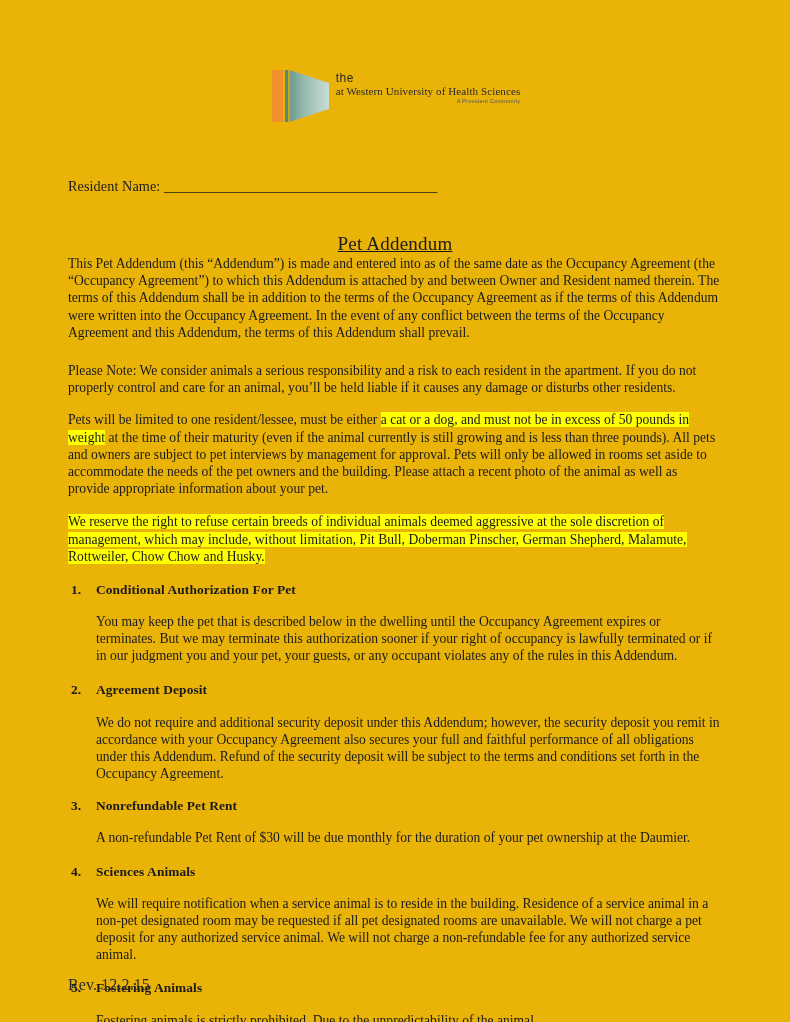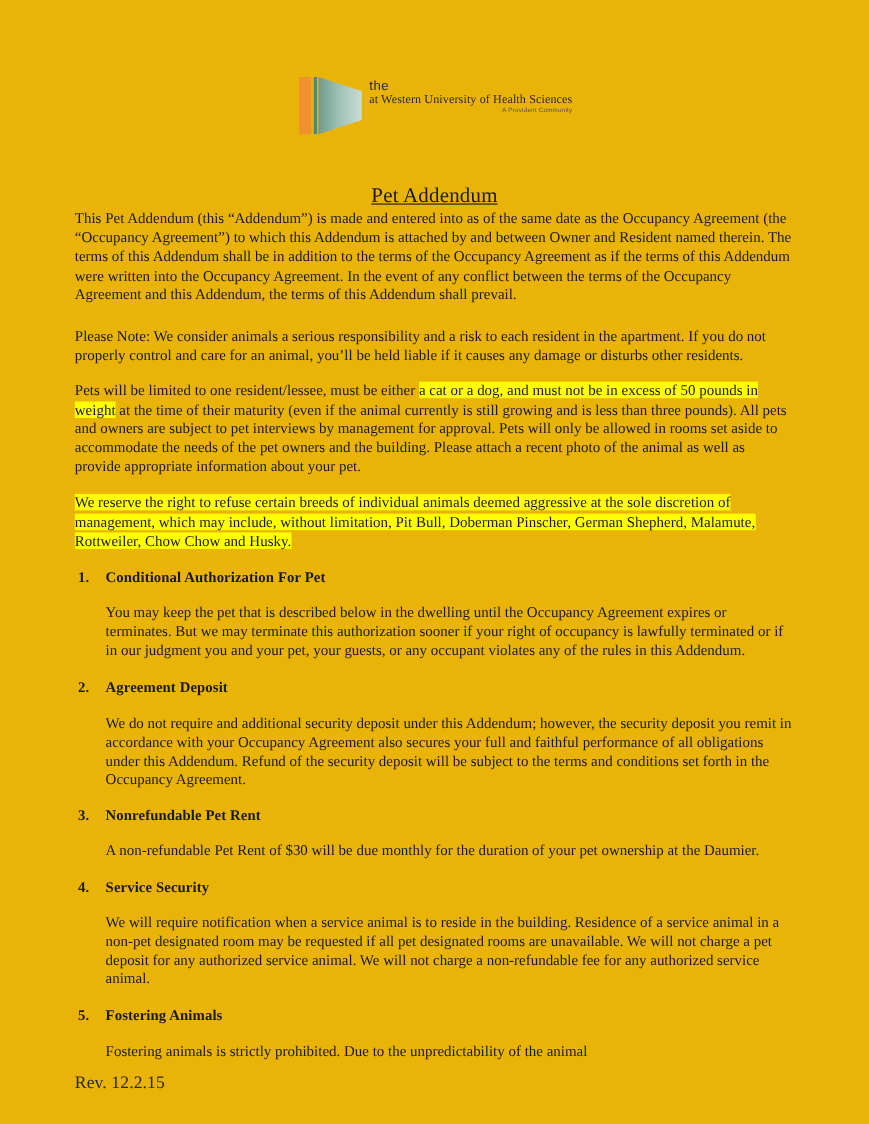--- a/index.html
+++ b/index.html
@@ -185,20 +185,24 @@
         </svg>
       </div>
       <div class="logo-type">
         <div class="logo-the">the</div>
         <div class="logo-sub">at Western University of Health Sciences</div>
         <div class="logo-tag">A Provident Community</div>
       </div>
     </div>
   </div>
 
+  <div class="resident-line">
+    <span>Resident Name:</span>
+    <span>______________________________________</span>
+  </div>
 
   <div class="doc-title">Pet Addendum</div>
 
   <p class="body-par par-first">This Pet Addendum (this “Addendum”) is made and entered into as of the same date as the Occupancy Agreement (the “Occupancy Agreement”) to which this Addendum is attached by and between Owner and Resident named therein. The terms of this Addendum shall be in addition to the terms of the Occupancy Agreement as if the terms of this Addendum were written into the Occupancy Agreement. In the event of any conflict between the terms of the Occupancy Agreement and this Addendum, the terms of this Addendum shall prevail.</p>
 
   <div class="gap-1"></div>
 
   <p class="body-par">Please Note: We consider animals a serious responsibility and a risk to each resident in the apartment. If you do not properly control and care for an animal, you’ll be held liable if it causes any damage or disturbs other residents.</p>
 
   <div class="gap-2"></div>
@@ -229,21 +233,21 @@
     <div class="sec-head">
       <span class="sec-num">3.</span>
       <span class="sec-title">Nonrefundable Pet Rent</span>
     </div>
     <div class="sec-body spaced">A non-refundable Pet Rent of $30 will be due monthly for the duration of your pet ownership at the Daumier.</div>
   </div>
 
   <div class="section">
     <div class="sec-head">
       <span class="sec-num">4.</span>
-      <span class="sec-title">Service Security</span>
+      <span class="sec-title">Sciences Animals</span>
     </div>
     <div class="sec-body spaced">We will require notification when a service animal is to reside in the building. Residence of a service animal in a non-pet designated room may be requested if all pet designated rooms are unavailable. We will not charge a pet deposit for any authorized service animal. We will not charge a non-refundable fee for any authorized service animal.</div>
   </div>
 
   <div class="section">
     <div class="sec-head">
       <span class="sec-num">5.</span>
       <span class="sec-title">Fostering Animals</span>
     </div>
     <div class="sec-body nospace">Fostering animals is strictly prohibited. Due to the unpredictability of the animal</div>

